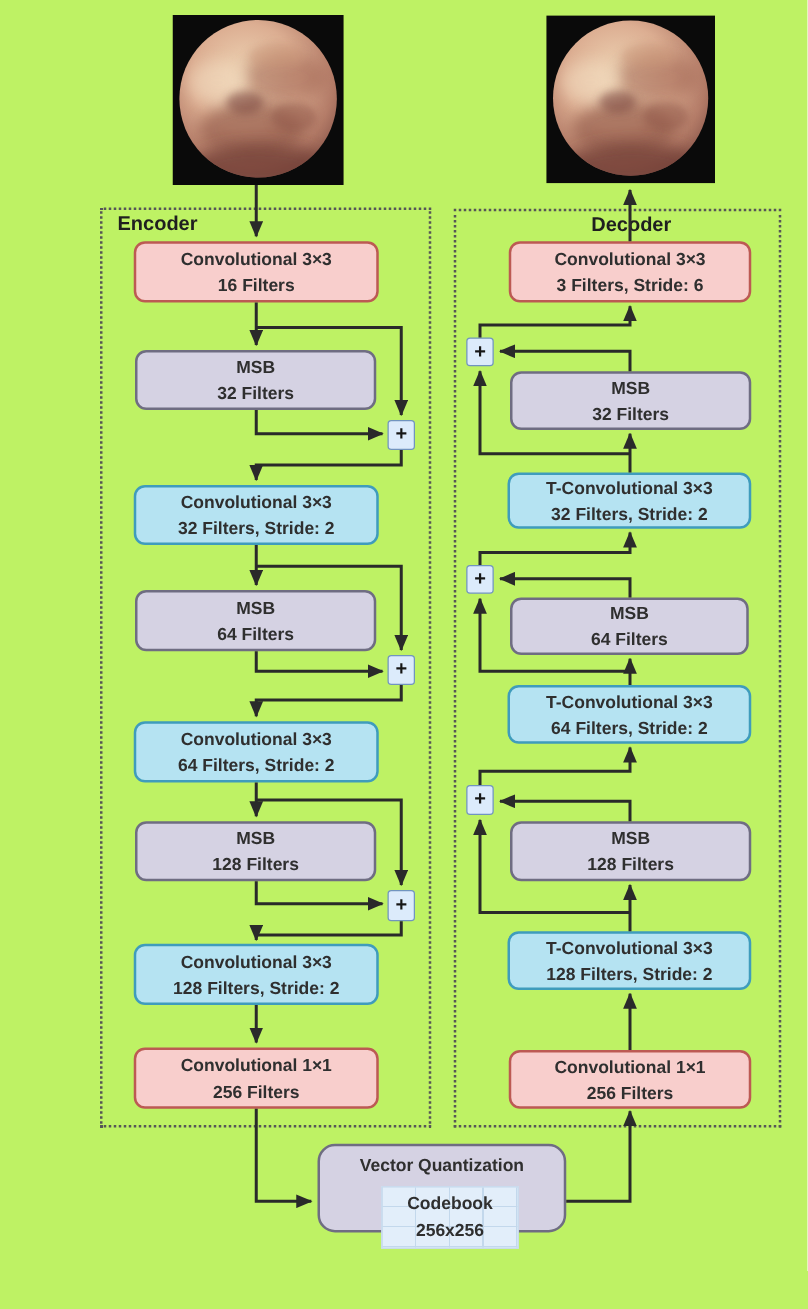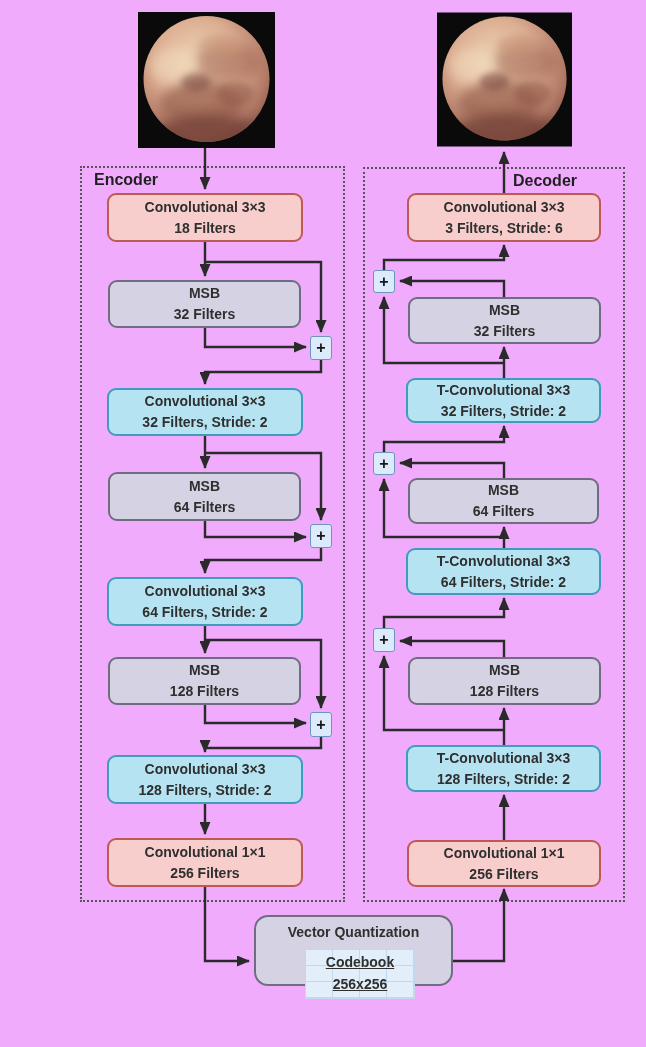--- a/index.html
+++ b/index.html
@@ -1,16 +1,16 @@
 <!DOCTYPE html>
 <html style="--pink-fill: #f8cecc; --pink-stroke: #bc5a53; --msb-fill: #d5d2e3; --msb-stroke: #6f6d82; --cyan-fill: #b5e3f2; --cyan-stroke: #3f9cbc; --plus-fill: #dcebfb; --plus-stroke: #7194bf; --vq-fill: #d5d2e3; --vq-stroke: #6f6d82; --codebook-fill: #e2eefa; --codebook-grid: #c3d8ec; --arrow: #2a2a2a;"><head>
 <meta charset="utf-8">
 <style>
   html,body{margin:0;padding:0;background:#ffffff;}
-  .page{position:relative;width:646px;height:1047px;background:#f0abfc;overflow:hidden;
+  .page{position:relative;width:646px;height:1047px;background:#bef264;overflow:hidden;
         font-family:"Liberation Sans",sans-serif;}
   .defs-svg{position:absolute;width:0;height:0;}
   .endo{position:absolute;display:block;}
   .dotted{position:absolute;border:2px dotted #565656;box-sizing:border-box;background:transparent;}
   .group-label{position:absolute;font:700 16px/1.1 "Liberation Sans",sans-serif;color:#1f1f1f;}
   .block{position:absolute;box-sizing:border-box;border:2px solid;border-radius:9px;
          display:flex;flex-direction:column;align-items:center;justify-content:center;
          font:700 14px/1.5 "Liberation Sans",sans-serif;color:#2f2f2f;text-align:center;}
   .block.pink{background:var(--pink-fill);border-color:var(--pink-stroke);}
   .block.msb{background:var(--msb-fill);border-color:var(--msb-stroke);}
@@ -22,21 +22,21 @@
   .vq-box{position:absolute;left:254px;top:915px;width:199px;height:71px;box-sizing:border-box;
           background:var(--vq-fill);border:2px solid var(--vq-stroke);border-radius:14px;}
   .vq-title{position:absolute;left:0;top:7px;width:100%;text-align:center;
             font:700 14px/1.2 "Liberation Sans",sans-serif;color:#2f2f2f;}
   .codebook{position:absolute;left:49px;top:32px;width:110px;height:50px;box-sizing:border-box;
             background:var(--codebook-fill);border:1px solid var(--codebook-grid);
             background-image:
               repeating-linear-gradient(to right,transparent 0 26px,var(--codebook-grid) 26px 27px),
               repeating-linear-gradient(to bottom,transparent 0 15px,var(--codebook-grid) 15px 16px);
             display:flex;flex-direction:column;align-items:center;justify-content:center;
-            font:700 14px/1.55 "Liberation Sans",sans-serif;color:#2f2f2f;text-decoration:underline;}
+            font:700 14px/1.55 "Liberation Sans",sans-serif;color:#2f2f2f;}
   .arrows{position:absolute;left:0;top:0;pointer-events:none;}
   .arr{fill:none;stroke:var(--arrow);stroke-width:2.4;}
   .caption{position:absolute;left:8px;top:1011px;
            font:400 20px/1.3 "Liberation Serif",serif;color:#0d0d0d;}
 </style>
 </head>
 <body>
 
 <div class="page">
 
@@ -76,26 +76,26 @@
   <svg class="endo" style="left:138px;top:12px" width="137" height="136" viewBox="0 0 137 136">
       <use href="#endo-art"></use>
     </svg>
   <svg class="endo" style="left:437px;top:12px" width="135" height="135" viewBox="0 0 137 136">
       <use href="#endo-art"></use>
     </svg>
 
   <div class="dotted" style="left:80px;top:166px;width:265px;height:736px"></div>
   <div class="dotted" style="left:363px;top:167px;width:262px;height:735px"></div>
   <div class="group-label" style="left:94px;top:171px">Encoder</div>
-  <div class="group-label" style="left:473px;top:172px;width:144px;text-align:center">Decoder</div>
+  <div class="group-label" style="left:473px;top:172px;width:144px;text-align:left">Decoder</div>
 
   <div id="blocks-layer">
       <div class="block pink" style="left: 107px; top: 193px; width: 196px; height: 49px;">
         <div>Convolutional 3×3</div>
-        <div>18 Filters</div>
+        <div>16 Filters</div>
       </div>
       <div class="block msb" style="left: 108px; top: 280px; width: 193px; height: 48px;">
         <div>MSB</div>
         <div>32 Filters</div>
       </div>
       <div class="block cyan" style="left: 107px; top: 388px; width: 196px; height: 48px;">
         <div>Convolutional 3×3</div>
         <div>32 Filters, Stride: 2</div>
       </div>
       <div class="block msb" style="left: 108px; top: 472px; width: 193px; height: 49px;">

